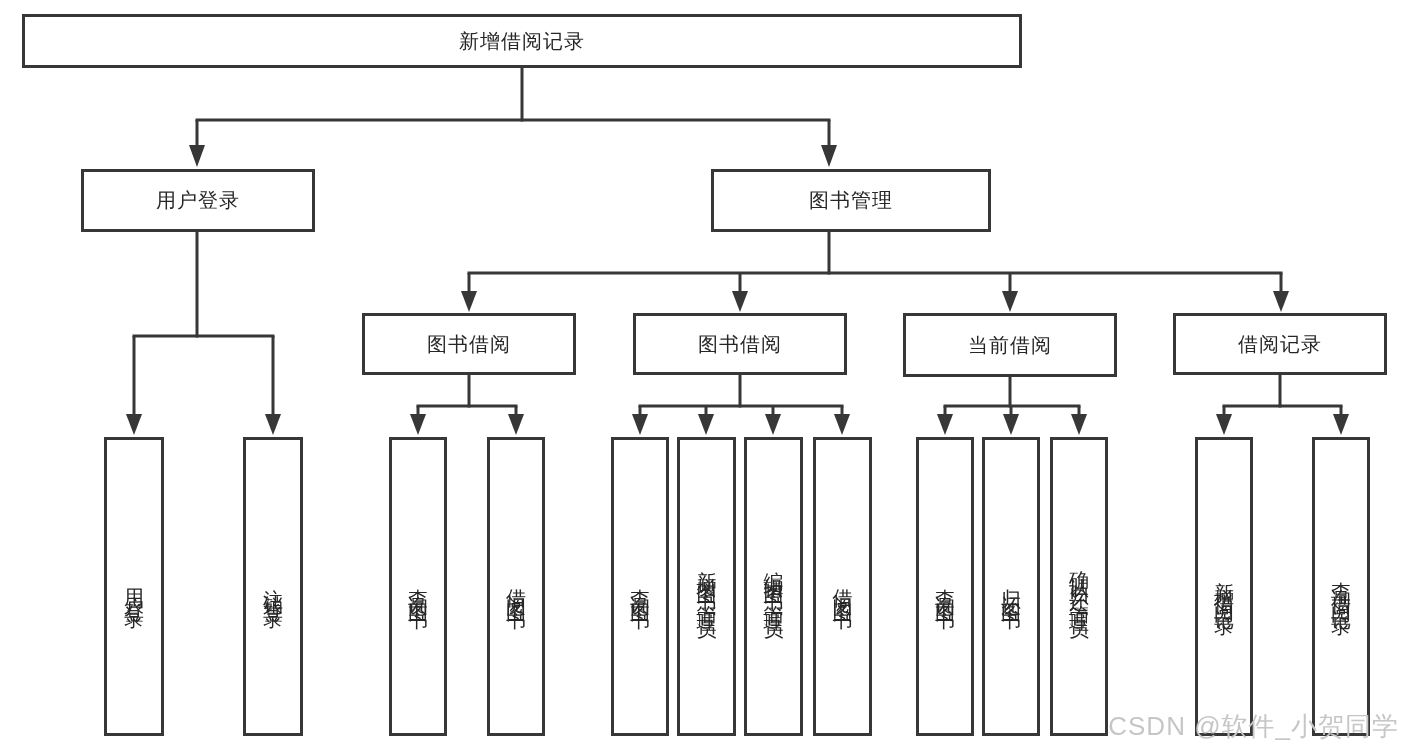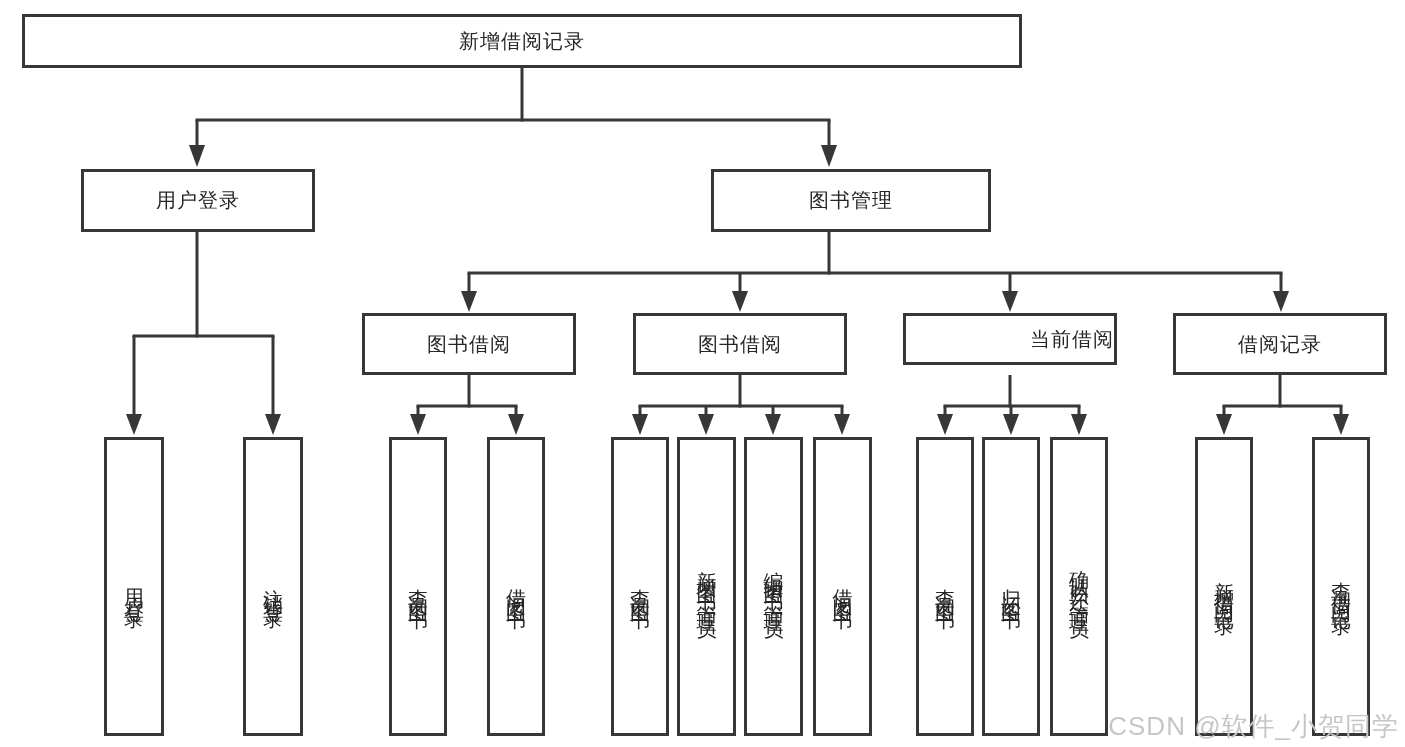--- a/index.html
+++ b/index.html
@@ -135,21 +135,21 @@
   <div class="box" style="left:711px; top:169px; width:280px; height:63px;">
     <span class="h-label">图书管理</span>
   </div>
 
   <div class="box" style="left:362px; top:313px; width:214px; height:62px;">
     <span class="h-label">图书借阅</span>
   </div>
   <div class="box" style="left:633px; top:313px; width:214px; height:62px;">
     <span class="h-label">图书借阅</span>
   </div>
-  <div class="box" style="left:903px; top:313px; width:214px; height:52px;justify-content:flex-end;">
+  <div class="box" style="left:903px; top:313px; width:214px; height:64px;">
     <span class="h-label">当前借阅</span>
   </div>
   <div class="box" style="left:1173px; top:313px; width:214px; height:62px;">
     <span class="h-label">借阅记录</span>
   </div>
 
   <div class="box" style="left:104px; top:437px; width:60px; height:299px;">
     <span class="v-label">用户登录</span>
   </div>
   <div class="box" style="left:243px; top:437px; width:60px; height:299px;">

